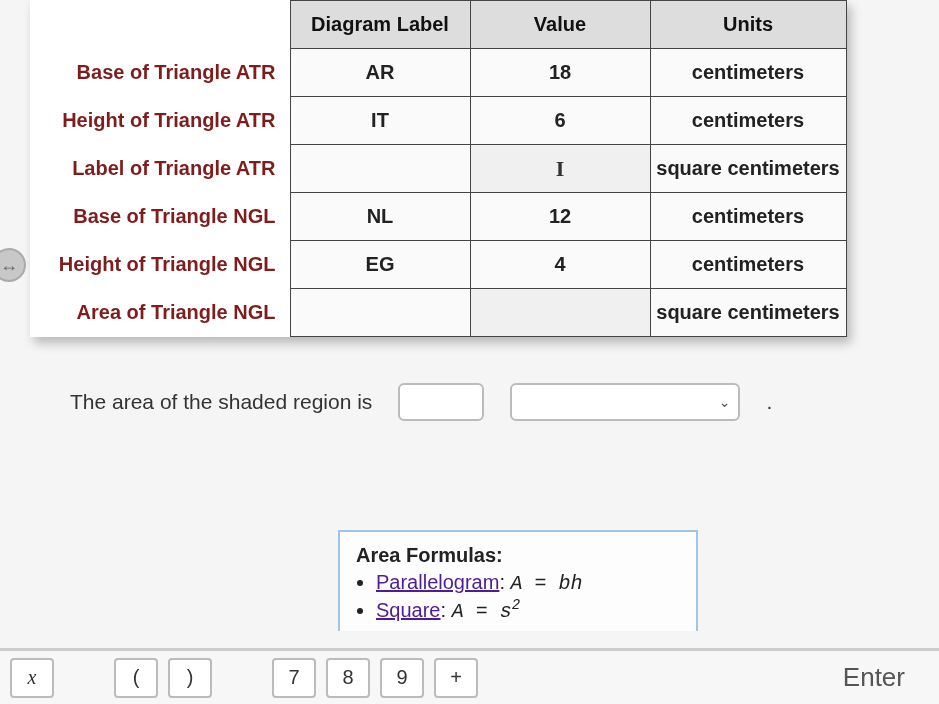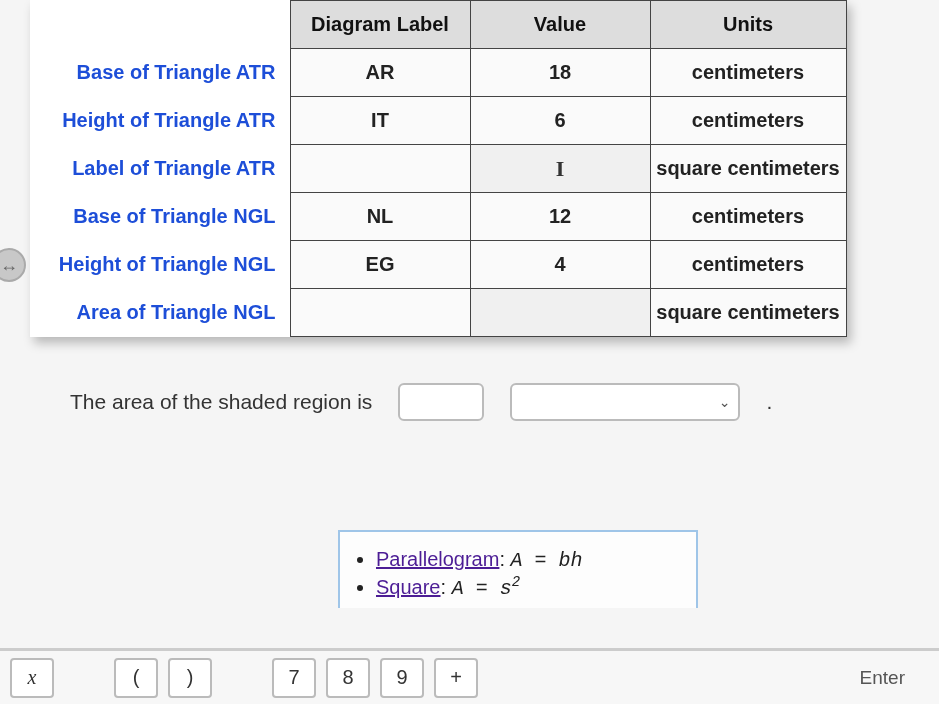--- a/index.html
+++ b/index.html
@@ -47,21 +47,21 @@
     height: 48px;
     vertical-align: middle;
     font-size: 20px;
   }
   table.data th.rowhdr {
     border: none;
     background: transparent;
     text-align: right;
     padding-right: 14px;
     font-weight: 700;
-    color: #1d4ed8;
+    color: #7f1d1d;
     width: 260px;
   }
   table.data th.rowhdr.blank { background: transparent; }
   table.data thead th {
     background: #ddd;
     font-weight: 800;
     color: #111;
     text-align: center;
   }
   table.data thead th:first-child { 
@@ -157,21 +157,21 @@
     background: #fff;
     font-size: 20px;
     color: #333;
     display: inline-flex;
     align-items: center;
     justify-content: center;
     font-style: normal;
   }
   .key.var { font-style: italic; font-family: "Times New Roman", serif; }
   .gap { flex: 0 0 40px; }
-  .enter { margin-left: auto; font-size: 19px; padding: 0 24px; border:none; background:transparent; color:#555;}
+  .enter { margin-left: auto; font-size: 26px; padding: 0 24px; border:none; background:transparent; color:#555;}
 </style>
 </head>
 <body>
 
 <div class="page">
 
   <div class="handle-circle">
     <span>↔</span>
   </div>
 
@@ -227,20 +227,21 @@
   <div class="sentence">
     <span>The area of the shaded region is</span>
     <span class="numbox"></span>
     <span class="selectbox">
       <span>⌄</span>
     </span>
     <span>.</span>
   </div>
 
   <div class="formula-box">
+    <div class="title">Area Formulas:</div>
     <ul>
       <li>
         <span class="linklike">Parallelogram</span>:
         <span class="math"><span>A</span> = <span>bh</span></span>
       </li>
       <li>
         <span class="linklike">Square</span>:
         <span class="math"><span>A</span> = <span>s</span><span class="sup">2</span></span>
       </li>
     </ul>

